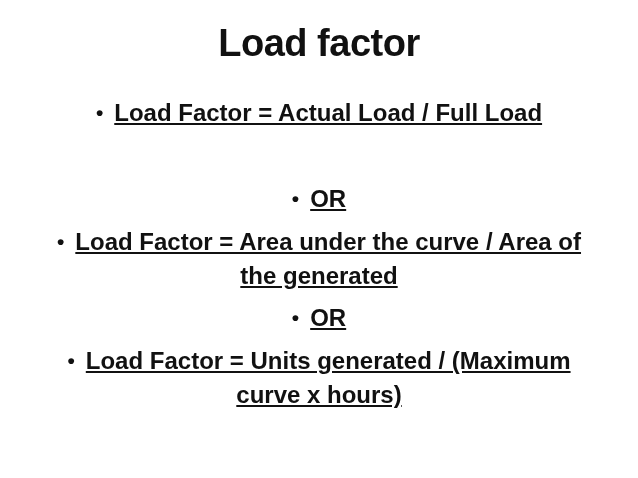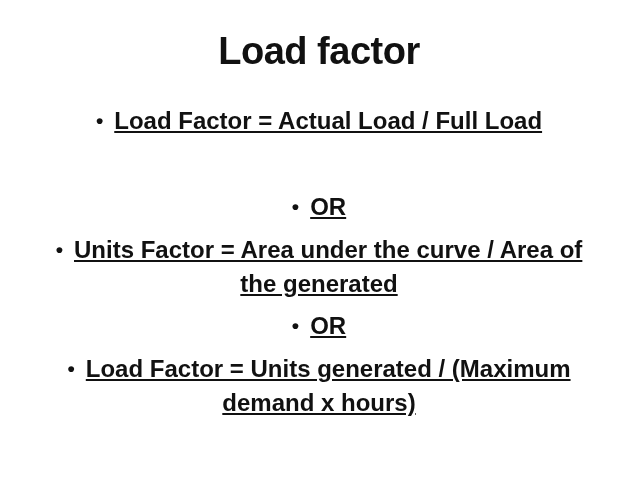--- a/index.html
+++ b/index.html
@@ -8,21 +8,21 @@
   }
   .slide {
     position: relative;
     width: 638px;
     height: 478px;
     background: var(--bg, #ffffff);
     color: var(--fg, #111111);
     font-family: "Liberation Sans", "DejaVu Sans", sans-serif;
     overflow: hidden;
     box-sizing: border-box;
-    padding-top: 32px;
+    padding-top: 24px;
   }
   .slide-title {
     text-align: center;
     font-weight: bold;
     font-size: 38px;
     line-height: 38px;
     letter-spacing: -0.5px;
   }
   .slide-body {
     margin-top: 34px;
@@ -60,24 +60,24 @@
   <div class="slide-title">Load factor</div>
 
   <div class="slide-body">
       <div class="bullet-para">
         <div class="bullet-line"><span class="bullet-glyph">•</span><span>Load Factor = Actual Load / Full Load</span></div>
       </div>
       <div class="bullet-para">
         <div class="bullet-line"><span class="bullet-glyph">•</span><span>OR</span></div>
       </div>
       <div class="bullet-para">
-        <div class="bullet-line"><span class="bullet-glyph">•</span><span>Units Factor = Area under the curve / Area of</span></div>
+        <div class="bullet-line"><span class="bullet-glyph">•</span><span>Load Factor = Area under the curve / Area of</span></div>
         <div class="bullet-line"><span>the generated</span></div>
       </div>
       <div class="bullet-para">
         <div class="bullet-line"><span class="bullet-glyph">•</span><span>OR</span></div>
       </div>
       <div class="bullet-para">
         <div class="bullet-line"><span class="bullet-glyph">•</span><span>Load Factor = Units generated / (Maximum</span></div>
-        <div class="bullet-line"><span>demand x hours)</span></div>
+        <div class="bullet-line"><span>curve x hours)</span></div>
       </div>
     </div>
 </div>
 
 </body></html>

